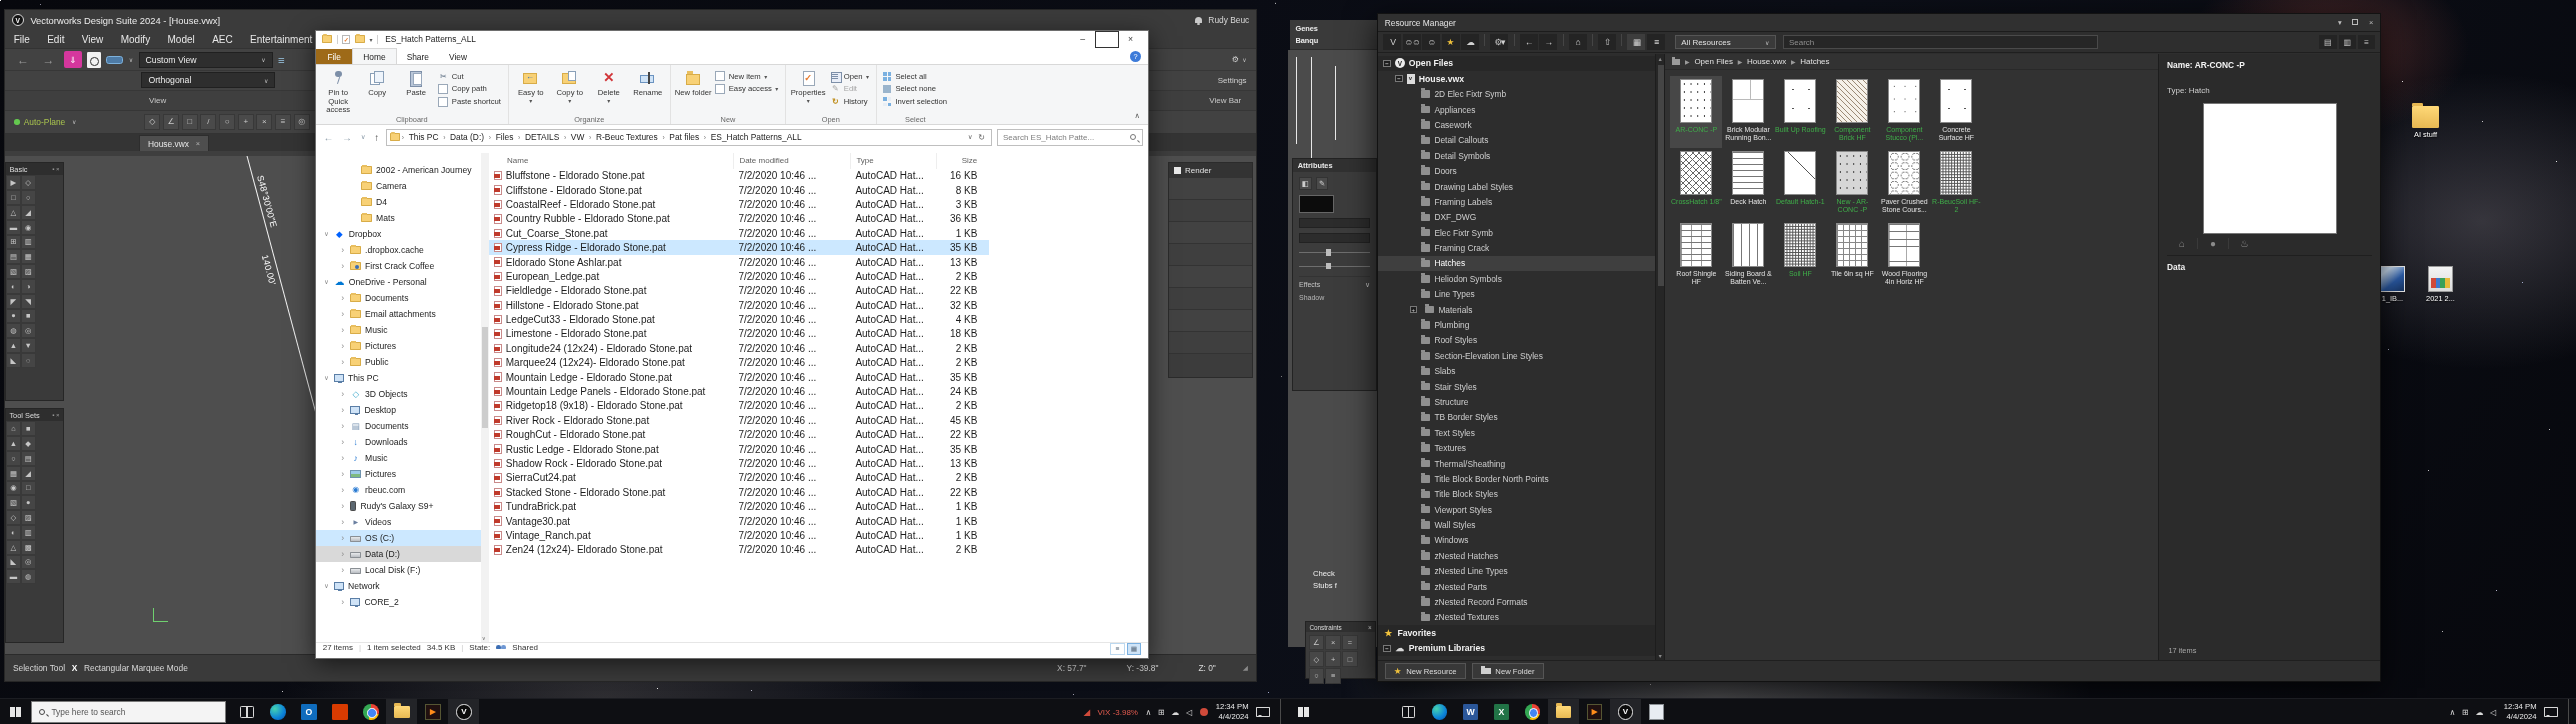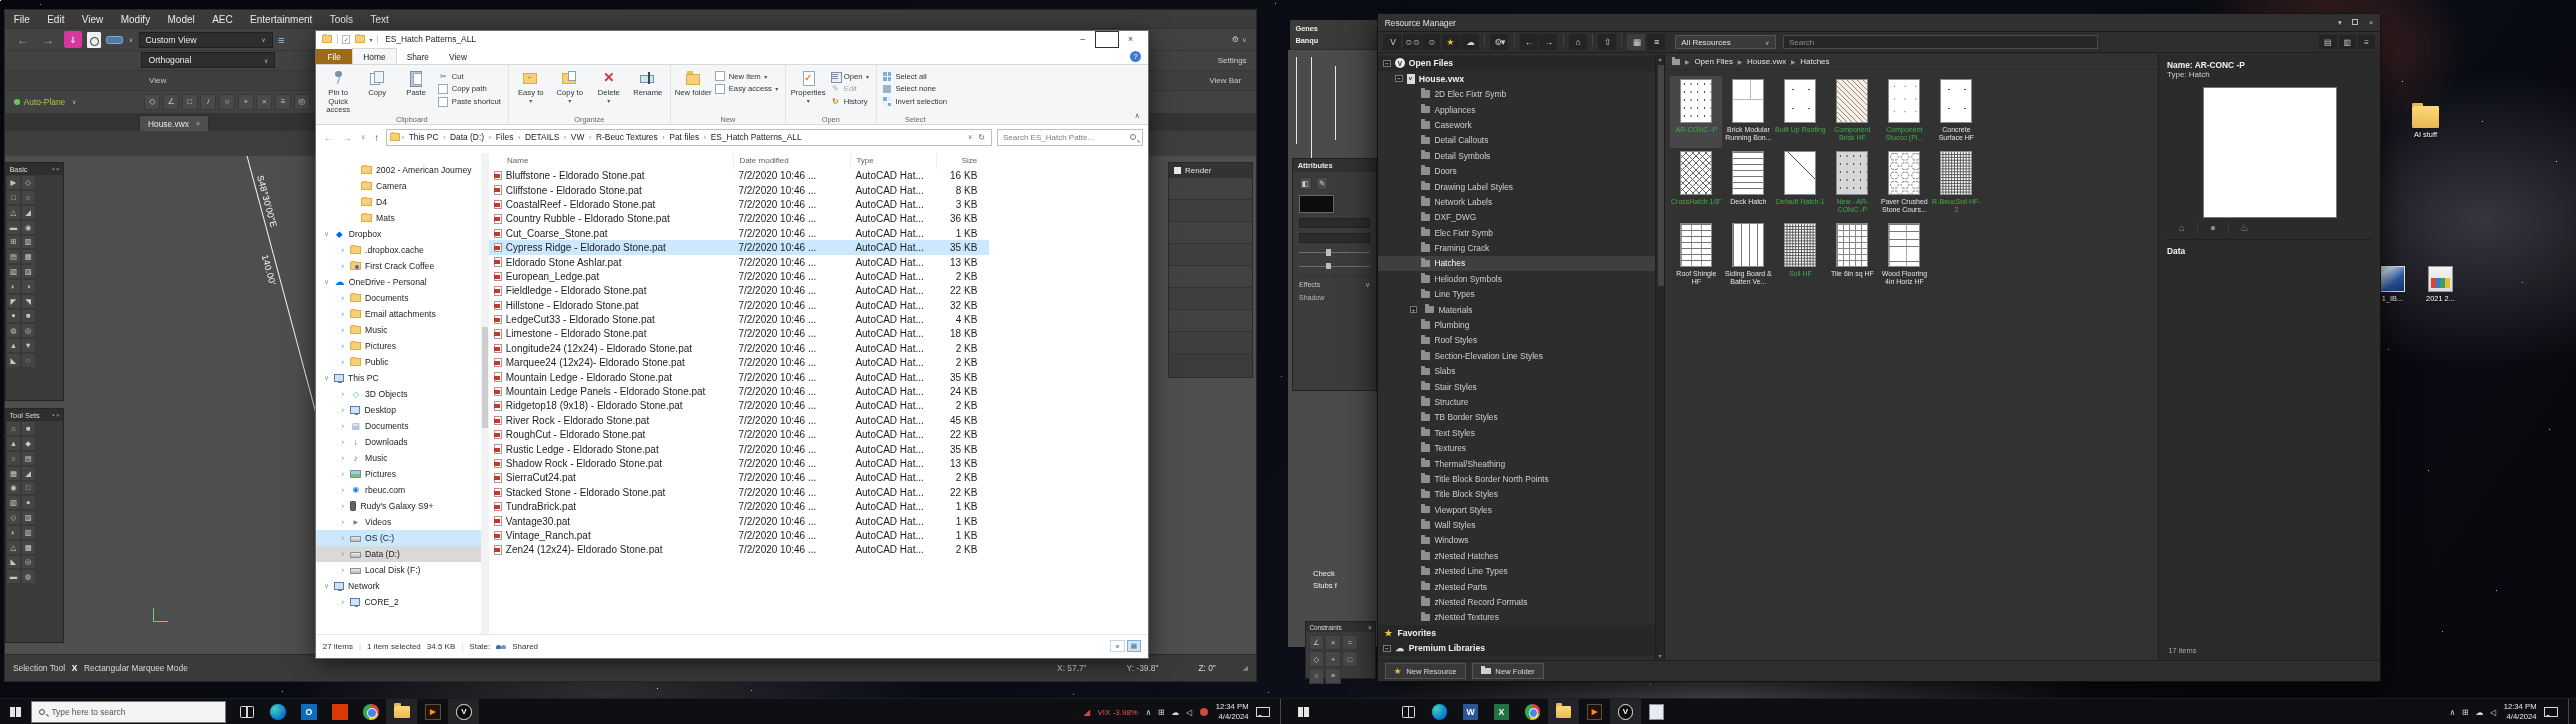--- a/index.html
+++ b/index.html
@@ -182,21 +182,21 @@
   .lh span{border-left:0.7px solid #eee;height:100%;display:flex;align-items:center;padding-left:5.4px}
   .lh .c-name{width:244px;border-left:none;padding-left:18px}
   .c-date{width:117px}.c-type{width:86px}.c-size{width:48px;justify-content:flex-end;padding-right:6.7px}
   .frow{display:flex;height:14.4px;align-items:center;font-size:10px;color:#1d1d1d;width:500px}
   .frow.selected{background:#cce8ff}
   .fname{width:244px;display:flex;align-items:center;gap:4px;padding-left:5.4px;white-space:nowrap;overflow:hidden}
   .fdate{width:117px;padding-left:5.4px}.ftype{width:86px;padding-left:5.4px}
   .fsize{width:48px;text-align:right;padding-right:6.7px}
   .pat{width:7.4px;height:9.4px;background:#fff;border:0.7px solid #c98a8a;position:relative;flex:none}
   .pat::after{content:"";position:absolute;left:-1.3px;bottom:1.3px;width:6px;height:4px;background:#c03a2b}
-  .ex-status{position:absolute;bottom:0;left:0;right:0;height:24px;border-top:0.7px solid #e6e6e6;display:flex;align-items:center;gap:6px;padding:0 6.7px;font-size:8px;color:#333;background:#fff}
+  .ex-status{position:absolute;bottom:0;left:0;right:0;height:16px;border-top:0.7px solid #e6e6e6;display:flex;gap:6px;padding:0 6.7px;font-size:8px;color:#333;background:#fff}
   .stsep{color:#ccc}
   .ppl{width:10px;height:6.7px;position:relative}
   .ppl::before,.ppl::after{content:"";position:absolute;bottom:0;width:4.7px;height:4.7px;border-radius:50% 50% 0.7px 0.7px;background:#3c6eb4}
   .ppl::after{left:4.7px;background:#6f98d4}
   .viewtoggles{margin-left:auto;display:flex;gap:1.3px}
   .vt{width:14.8px;height:12px;border:0.7px solid #bcd8ef;display:flex;align-items:center;justify-content:center;font-size:6.7px;color:#567}
   .vt.on{background:#cfe4f7;border-color:#7ab0e0}
   
   .frag-title{position:absolute;left:1290px;top:20px;width:87px;height:29.5px;background:#3a3a3a;border-bottom:0.7px solid #2c2c2c;color:#ececec;font-size:7.4px;font-weight:bold;padding:3.4px 5.4px;line-height:1.5;z-index:2}
   .frag-draw{position:absolute;left:1288px;top:50px;width:89px;height:597px;background:#4b4b4b;z-index:1}
@@ -272,21 +272,21 @@
   .pt-hlines{background-image:repeating-linear-gradient(180deg,#777 0 0.7px,transparent 0.7px 6px)}
   .pt-ticks{background-image:repeating-linear-gradient(45deg,transparent 0 11.4px,#555 11.4px 12px,transparent 12px 20px)}
   .pt-pebble{background-image:radial-gradient(circle at 50% 50%,transparent 0 3.4px,#777 3.4px 4px,transparent 4px);background-size:10.7px 9.4px}
   .pt-basket{background-image:repeating-linear-gradient(0deg,#555 0 0.7px,transparent 0.7px 3px),repeating-linear-gradient(90deg,#555 0 0.7px,transparent 0.7px 3px);background-size:8.7px 8.7px;background-position:0 0,4.4px 4.4px}
   .pt-shingle{background-image:repeating-linear-gradient(180deg,#777 0 0.7px,transparent 0.7px 6px),repeating-linear-gradient(90deg,#999 0 0.7px,transparent 0.7px 10px)}
   .pt-vlines{background-image:repeating-linear-gradient(90deg,#777 0 0.7px,transparent 0.7px 8px)}
   .pt-grid{background-image:repeating-linear-gradient(180deg,#888 0 0.7px,transparent 0.7px 6px),repeating-linear-gradient(90deg,#888 0 0.7px,transparent 0.7px 6px)}
   .pt-planks{background-image:repeating-linear-gradient(180deg,#777 0 0.7px,transparent 0.7px 7.4px),repeating-linear-gradient(90deg,#aaa 0 0.7px,transparent 0.7px 17.4px)}
   .rm-detail{width:222px;background:#2b2b2b;border-left:0.7px solid #1d1d1d;position:relative;padding:5.4px 8px}
   .dt-name{font-size:8.4px;font-weight:bold;color:#f4f4f4}
-  .dt-type{font-size:8px;color:#cfcfcf;margin-top:0}
+  .dt-type{font-size:8px;color:#cfcfcf;margin-top:16px}
   .dt-preview{width:134px;height:131px;background:#fff;border:0.7px solid #777;margin:8px auto 0;background-size:8.7px 10px,12px 7.4px !important}
   .dt-icons{display:flex;align-items:center;margin-top:4px;color:#8a8a8a}
   .dt-icons span{width:31px;text-align:center;font-size:10px;border-right:0.7px solid #3a3a3a}
   .dt-icons span:last-child{border-right:none}
   .dt-data{margin-top:6.7px;font-weight:bold;font-size:8.4px;color:#f0f0f0;border-top:0.7px solid #1f1f1f;padding-top:5.4px}
   .dt-empty{position:absolute;left:6.7px;right:6.7px;top:268px;bottom:23px;border:0.7px solid #242424;background:#2f2f2f;text-align:center;padding-top:34px;font-size:8.4px;color:#9c9c9c}
   .dt-count{position:absolute;left:9.4px;bottom:5.4px;font-size:7.4px;color:#a8a8a8}
   .rm-bottom{position:absolute;bottom:0;left:0;right:0;height:21.5px;border-top:0.7px solid #1f1f1f;display:flex;align-items:center;gap:6.7px;padding:0 6.7px;background:#2e2e2e}
   .rm-btn{height:15.4px;border:0.7px solid #555;background:#383838;color:#dedede;font-size:7.7px;display:flex;align-items:center;gap:4.7px;padding:0 8px}
   .rm-btn .gfold{width:9.4px;height:6.7px;background:#cfcfcf;position:relative}
@@ -344,20 +344,28 @@
 </style>
 </head>
 <body>
 
 <div class="screen">
   <div class="sky"></div>
   <div class="stars s1"></div>
   <div class="stars s2"></div>
 
   <div class="vw">
+    <div class="vw-title">
+      <span class="vlogo">V</span>
+      <span class="vw-title-text">Vectorworks Design Suite 2024 - [House.vwx]</span>
+      <span class="vw-user">
+        <span class="bell"></span>
+        <span>Rudy Beuc</span>
+      </span>
+    </div>
     <div class="vw-menu">
 
     <span>File</span>
         <span>Edit</span>
         <span>View</span>
         <span>Modify</span>
         <span>Model</span>
         <span>AEC</span>
         <span>Entertainment</span>
         <span>Tools</span>
@@ -1315,21 +1323,21 @@
 
             <div class="trow ti2">
 
               <span class="tfold"></span>
               <span>Drawing Label Styles</span>
             </div>
 
             <div class="trow ti2">
 
               <span class="tfold"></span>
-              <span>Network Labels</span>
+              <span>Framing Labels</span>
             </div>
 
             <div class="trow ti2">
 
               <span class="tfold"></span>
               <span>DXF_DWG</span>
             </div>
 
             <div class="trow ti2">
 

